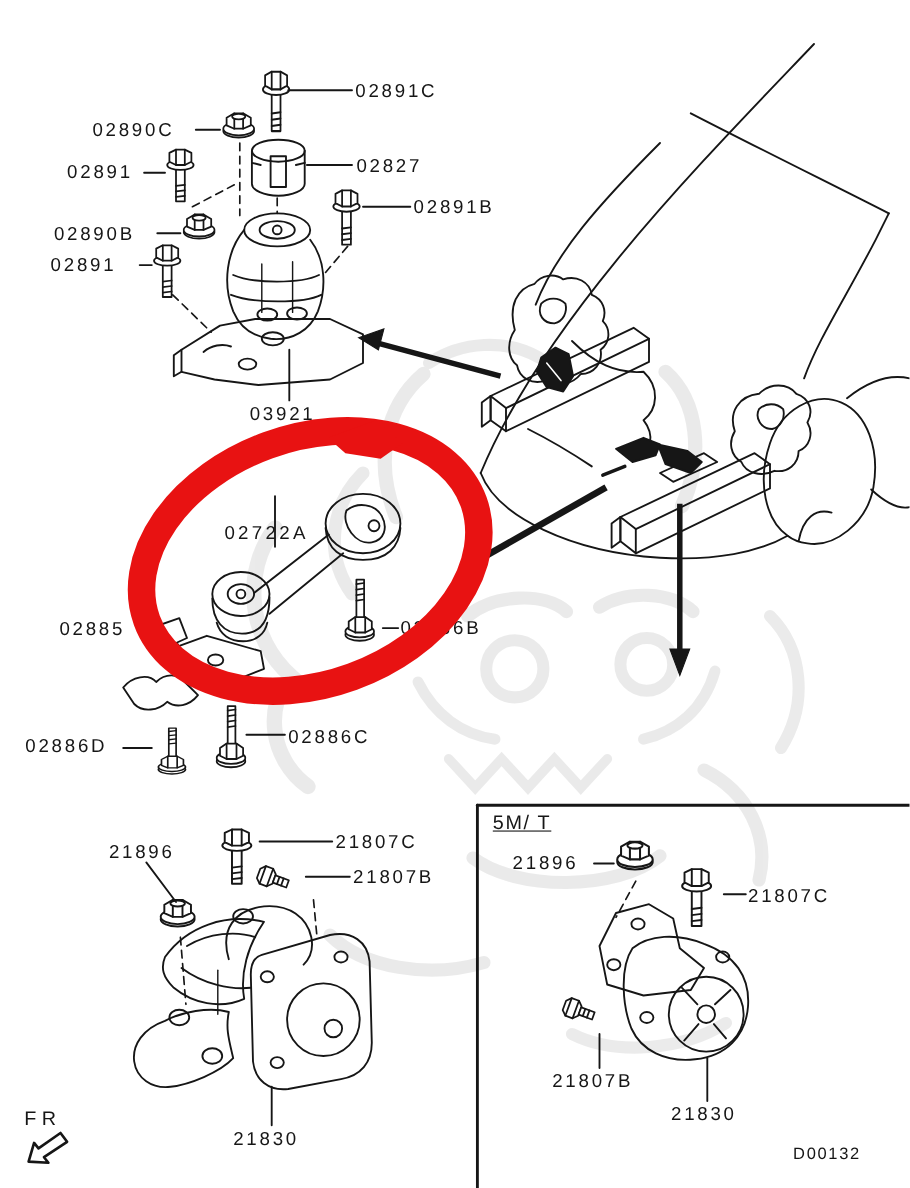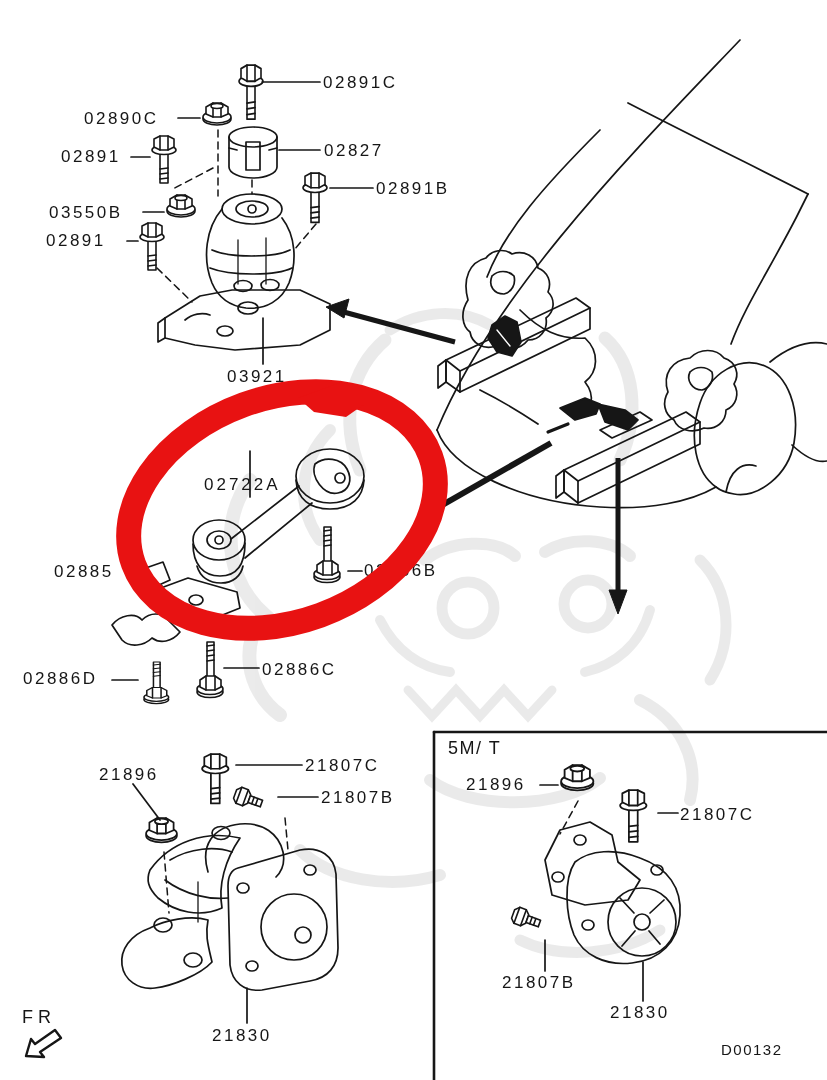--- a/index.html
+++ b/index.html
@@ -10,21 +10,21 @@
   .art{position:absolute;left:0;top:0;z-index:1;}
   .labels{position:absolute;left:0;top:0;width:827px;height:1080px;z-index:2;}
   .red-overlay{position:absolute;left:0;top:0;z-index:3;pointer-events:none;}
   .lbl{
     position:absolute;white-space:nowrap;color:#161616;
     font-size:17px;line-height:19px;letter-spacing:2.5px;font-weight:400;
   }
   .lbl.small{font-size:15px;letter-spacing:1.5px;text-align:right;}
   .lbl.wide{letter-spacing:3px;margin-top:46px;}
   .lbl.fr{font-size:18px;letter-spacing:5px;}
-  .lbl.hdr{font-size:18px;letter-spacing:1.5px;}
+  .lbl.hdr{font-size:18px;letter-spacing:1.5px;text-decoration:underline;}
 </style>
 </head>
 <body>
 
 <div class="page">
 
   <svg class="art" width="827" height="1080" viewBox="0 0 827 1080">
     <defs>
       <g id="sym-bolt" stroke="#161616" stroke-width="1.6" fill="#fff" stroke-linejoin="round">
         <rect x="9" y="16" width="8" height="32"></rect>
@@ -288,21 +288,21 @@
       <polygon points="26,1056 31,1039 35,1044 55,1030 61,1038 40,1052 44,1057" fill="#fff" stroke="#161616" stroke-width="2.4" stroke-linejoin="round"></polygon>
     </g>
   </svg>
 
   <div class="labels">
     <div class="lbl" style="left:323px;top:73px">02891C</div>
     <div class="lbl" style="left:84px;top:109px">02890C</div>
     <div class="lbl" style="left:61px;top:147px">02891</div>
     <div class="lbl" style="left:324px;top:141px">02827</div>
     <div class="lbl" style="left:376px;top:179px">02891B</div>
-    <div class="lbl" style="left:49px;top:203px">03550B</div>
+    <div class="lbl" style="left:49px;top:203px">02890B</div>
     <div class="lbl" style="left:46px;top:231px">02891</div>
     <div class="lbl" style="left:227px;top:367px">03921</div>
 
     <div class="lbl wide" style="left:204px;top:429px">02722A</div>
     <div class="lbl" style="left:54px;top:562px">02885</div>
     <div class="lbl" style="left:364px;top:561px">02886B</div>
     <div class="lbl" style="left:262px;top:660px">02886C</div>
     <div class="lbl" style="left:23px;top:669px">02886D</div>
 
     <div class="lbl" style="left:99px;top:765px">21896</div>

